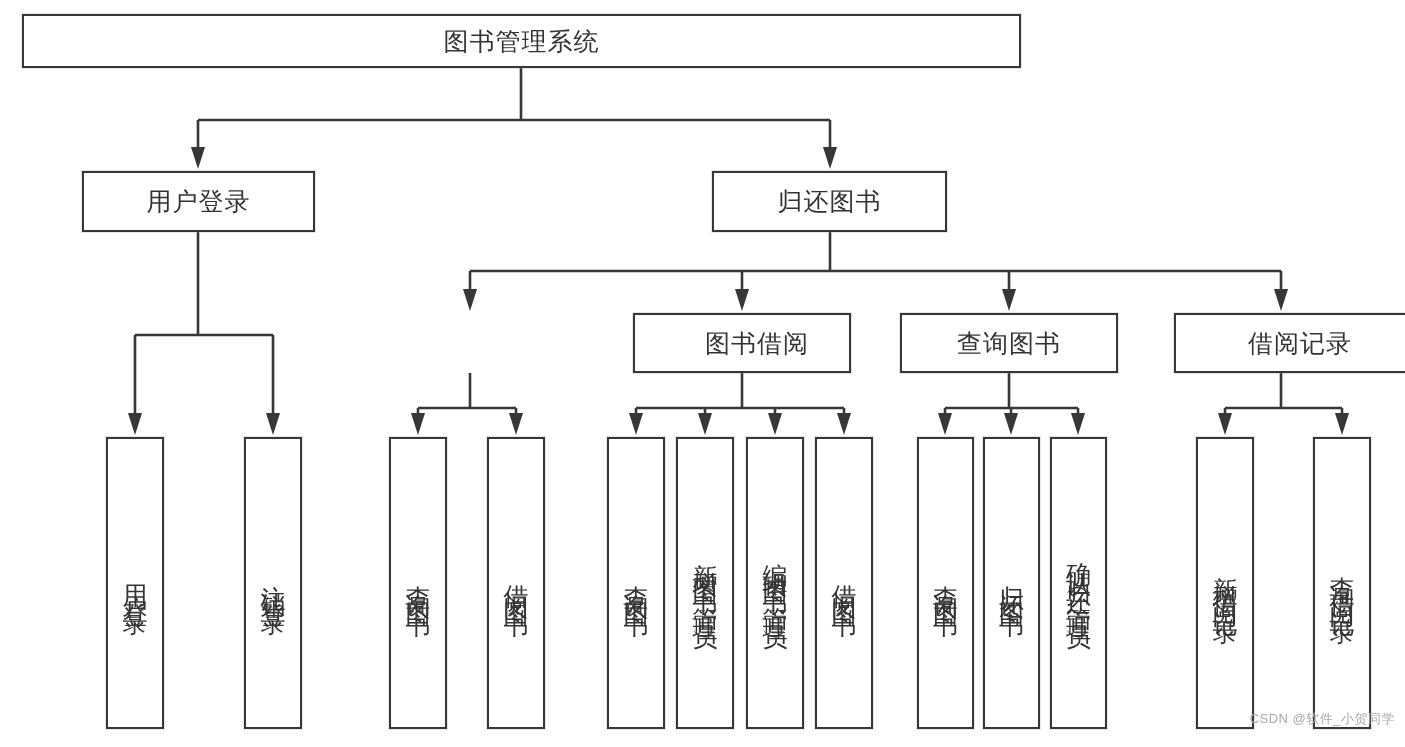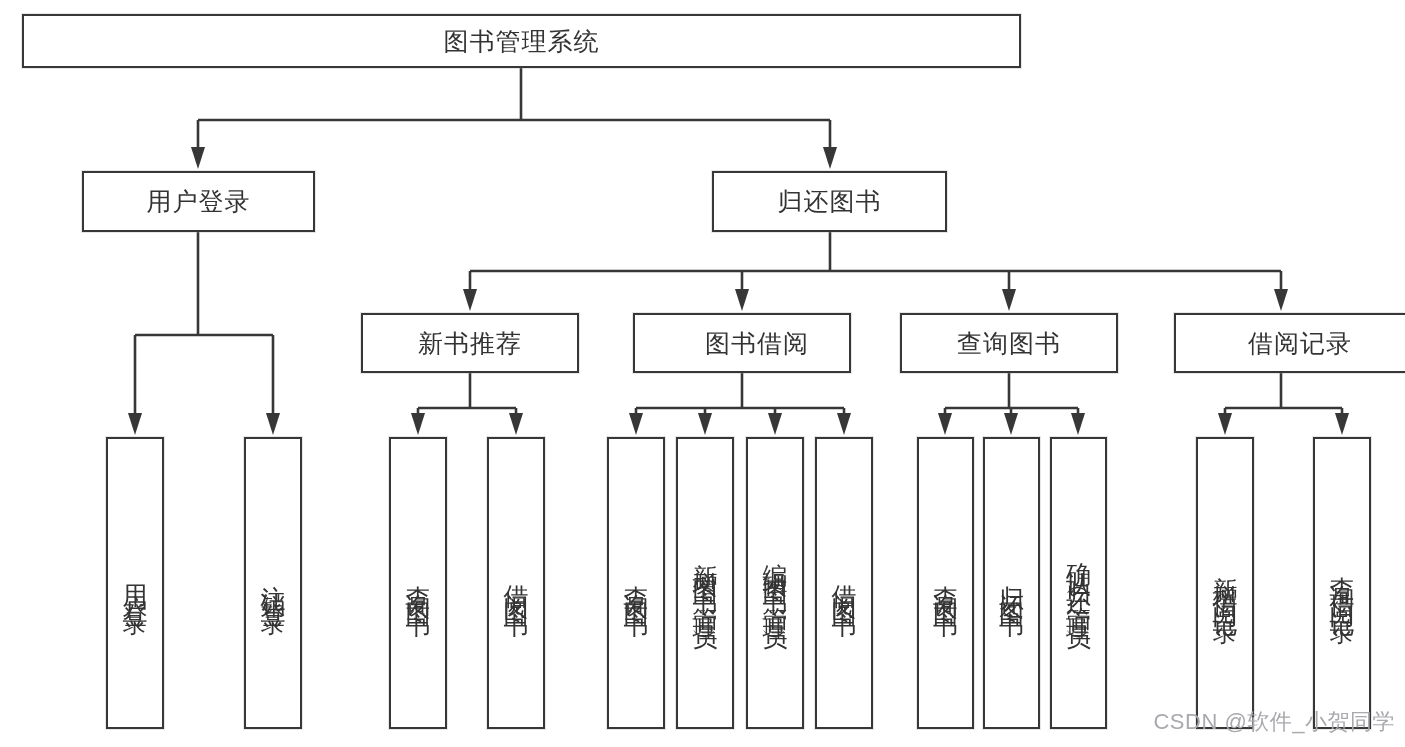--- a/index.html
+++ b/index.html
@@ -68,22 +68,22 @@
   .n-bb3    { left: 746px; }
   .n-bb4    { left: 815px; }
   .n-cb1    { left: 917px;  width: 57px; }
   .n-cb2    { left: 983px;  width: 57px; }
   .n-cb3    { left: 1050px; width: 57px; }
   .n-br1    { left: 1196px; }
   .n-br2    { left: 1313px; }
   .watermark {
     position: absolute;
     right: 10px;
-    bottom: 10px;
-    font-size: 22px;
+    bottom: 19px;
+    font-size: 13px;
     color: #a9a9ae;
     letter-spacing: 0.5px;
     white-space: nowrap;
   }
 </style>
 </head>
 <body>
 
 <div class="stage">
 
@@ -147,21 +147,20 @@
     <path class="line" d="M1342 408 V415"></path>
     <polygon class="arrow" points="1218,413 1232,413 1225,435"></polygon>
     <polygon class="arrow" points="1335,413 1349,413 1342,435"></polygon>
   </svg>
 
   <div class="node n-root">图书管理系统</div>
 
   <div class="node n-l2a">用户登录</div>
   <div class="node n-l2b">归还图书</div>
 
-  <div class="node n-l3a">新书推荐</div>
   <div class="node n-l3b">图书借阅</div>
   <div class="node n-l3c">查询图书</div>
   <div class="node n-l3d">借阅记录</div>
 
   <div class="node leaf n-ul1">
     <span class="vtext">用户登录</span>
   </div>
   <div class="node leaf n-ul2">
     <span class="vtext">注销登录</span>
   </div>

